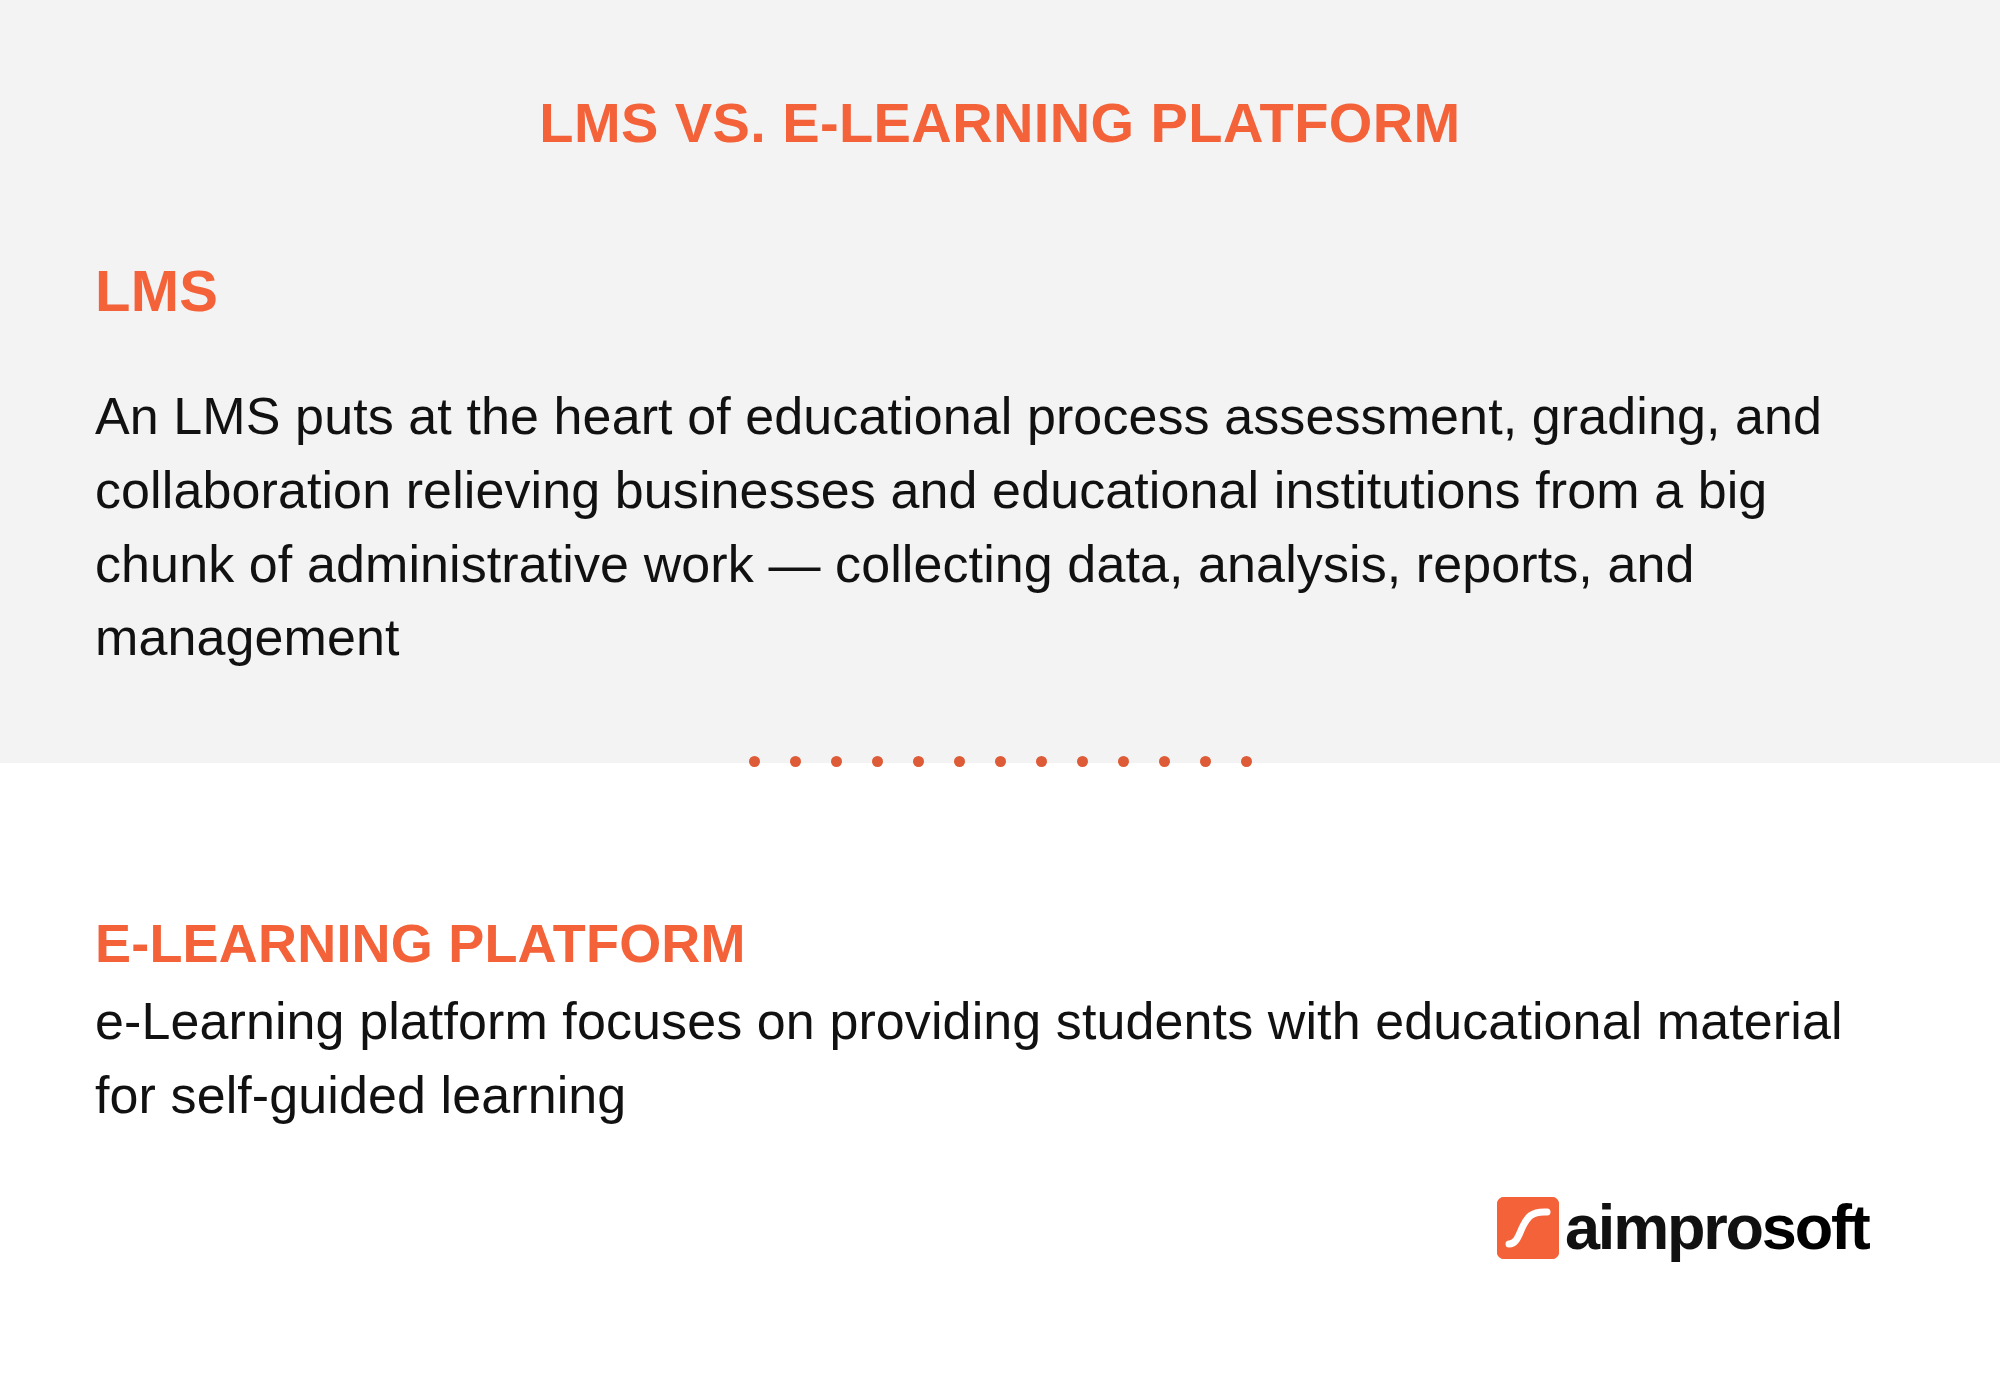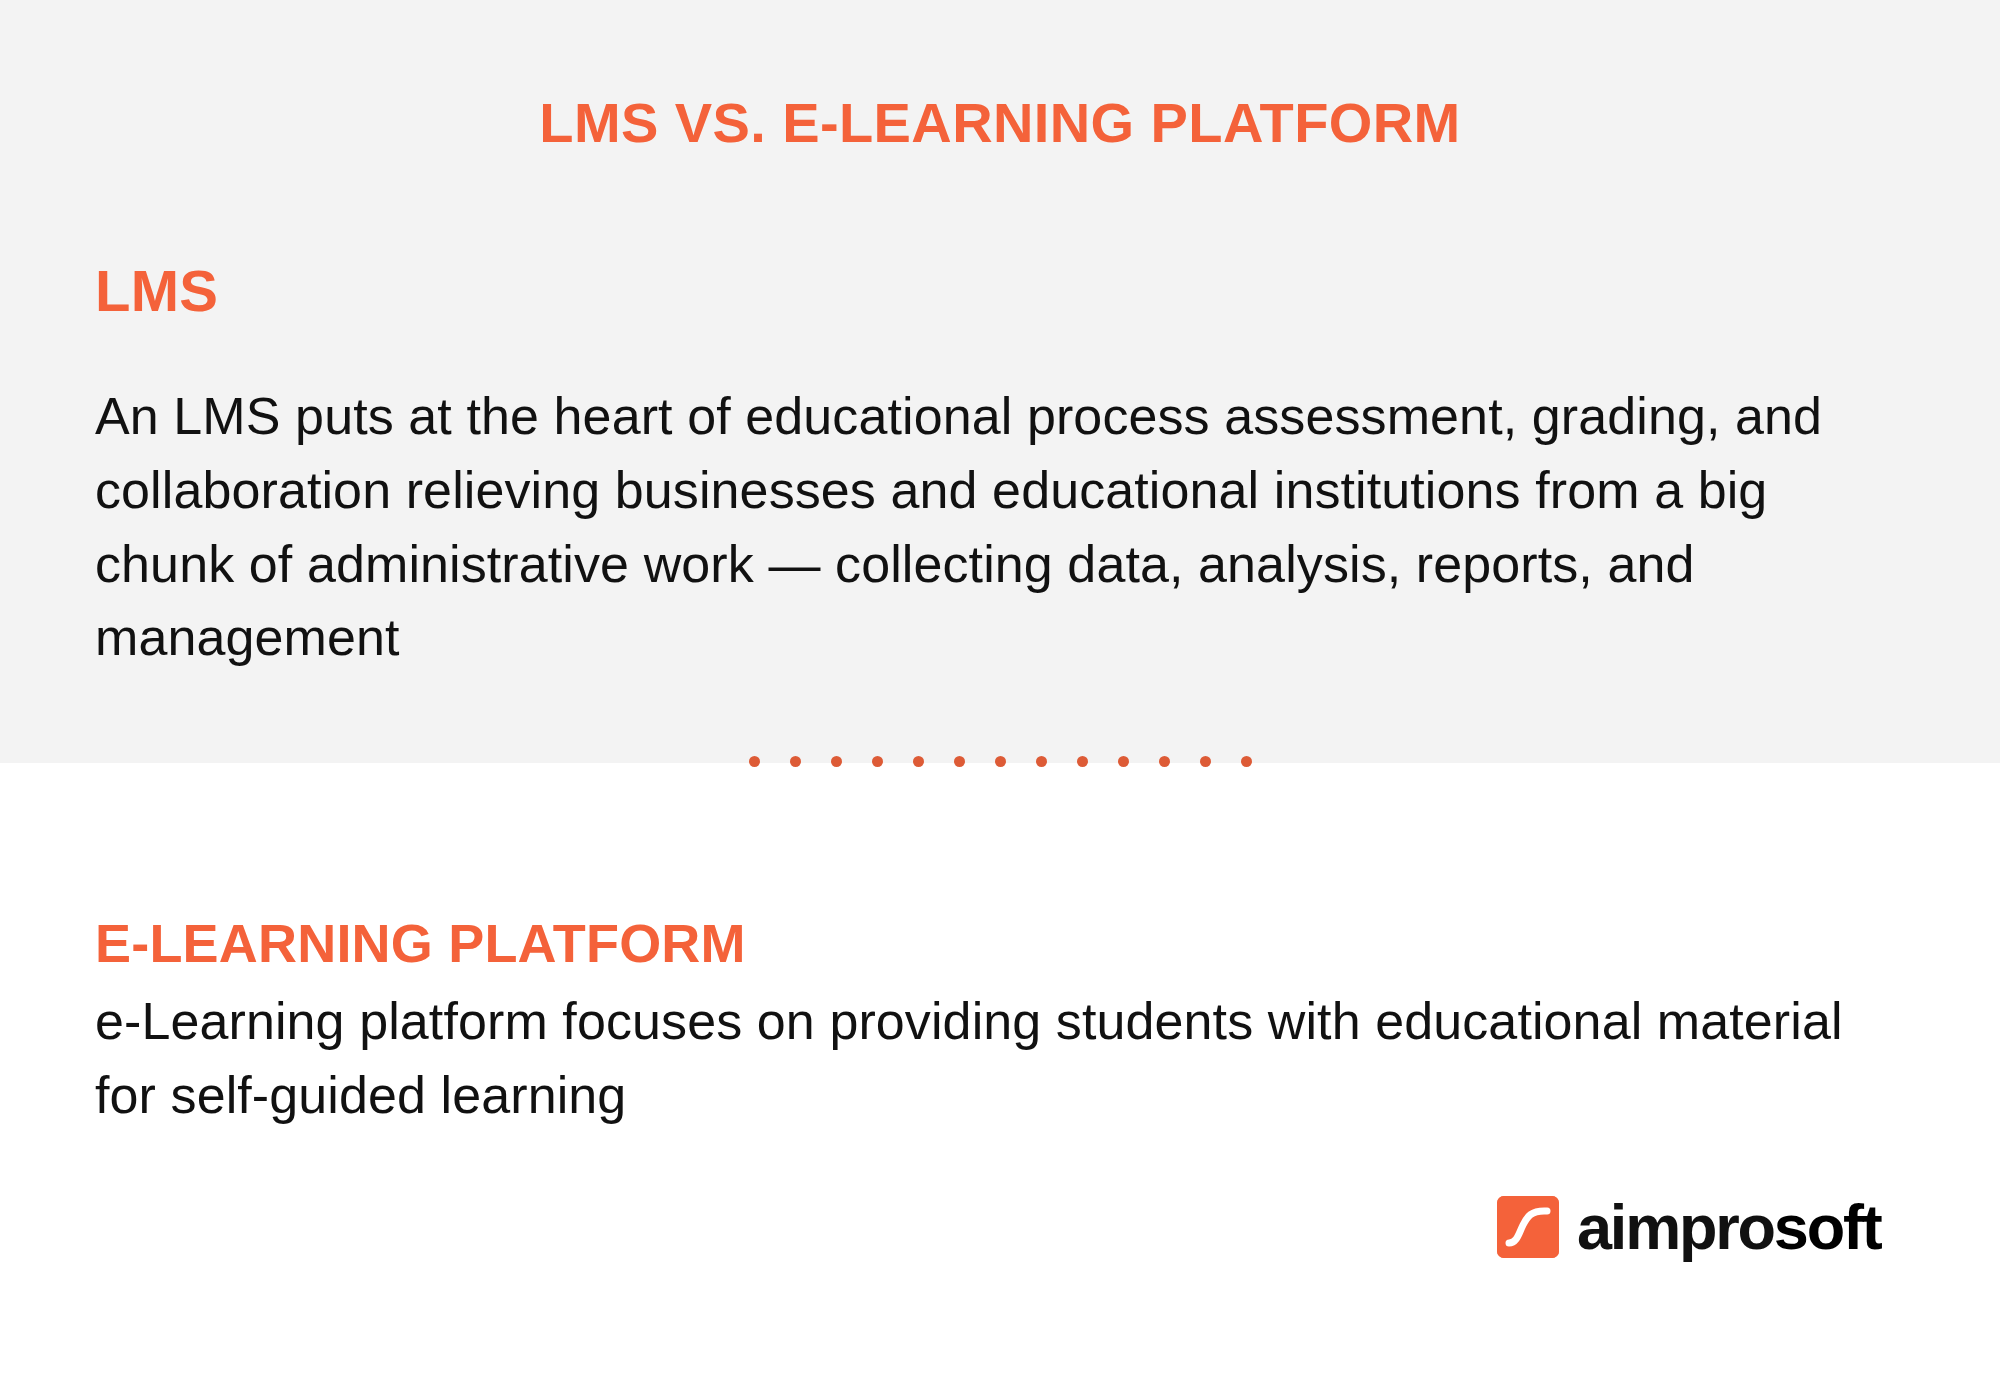--- a/index.html
+++ b/index.html
@@ -120,21 +120,22 @@
     display: block;
     flex: 0 0 auto;
   }
 
   
   .logo {
     position: absolute;
     left: 1497px;
     top: 1196px;
     display: flex;
-    gap: 18px;
+    align-items: center;
+    gap: 6px;
   }
   .logo-mark {
     width: 62px;
     height: 62px;
     border-radius: 7px;
     background: #f4623a;
     display: block;
     flex: 0 0 auto;
   }
   .logo-word {

